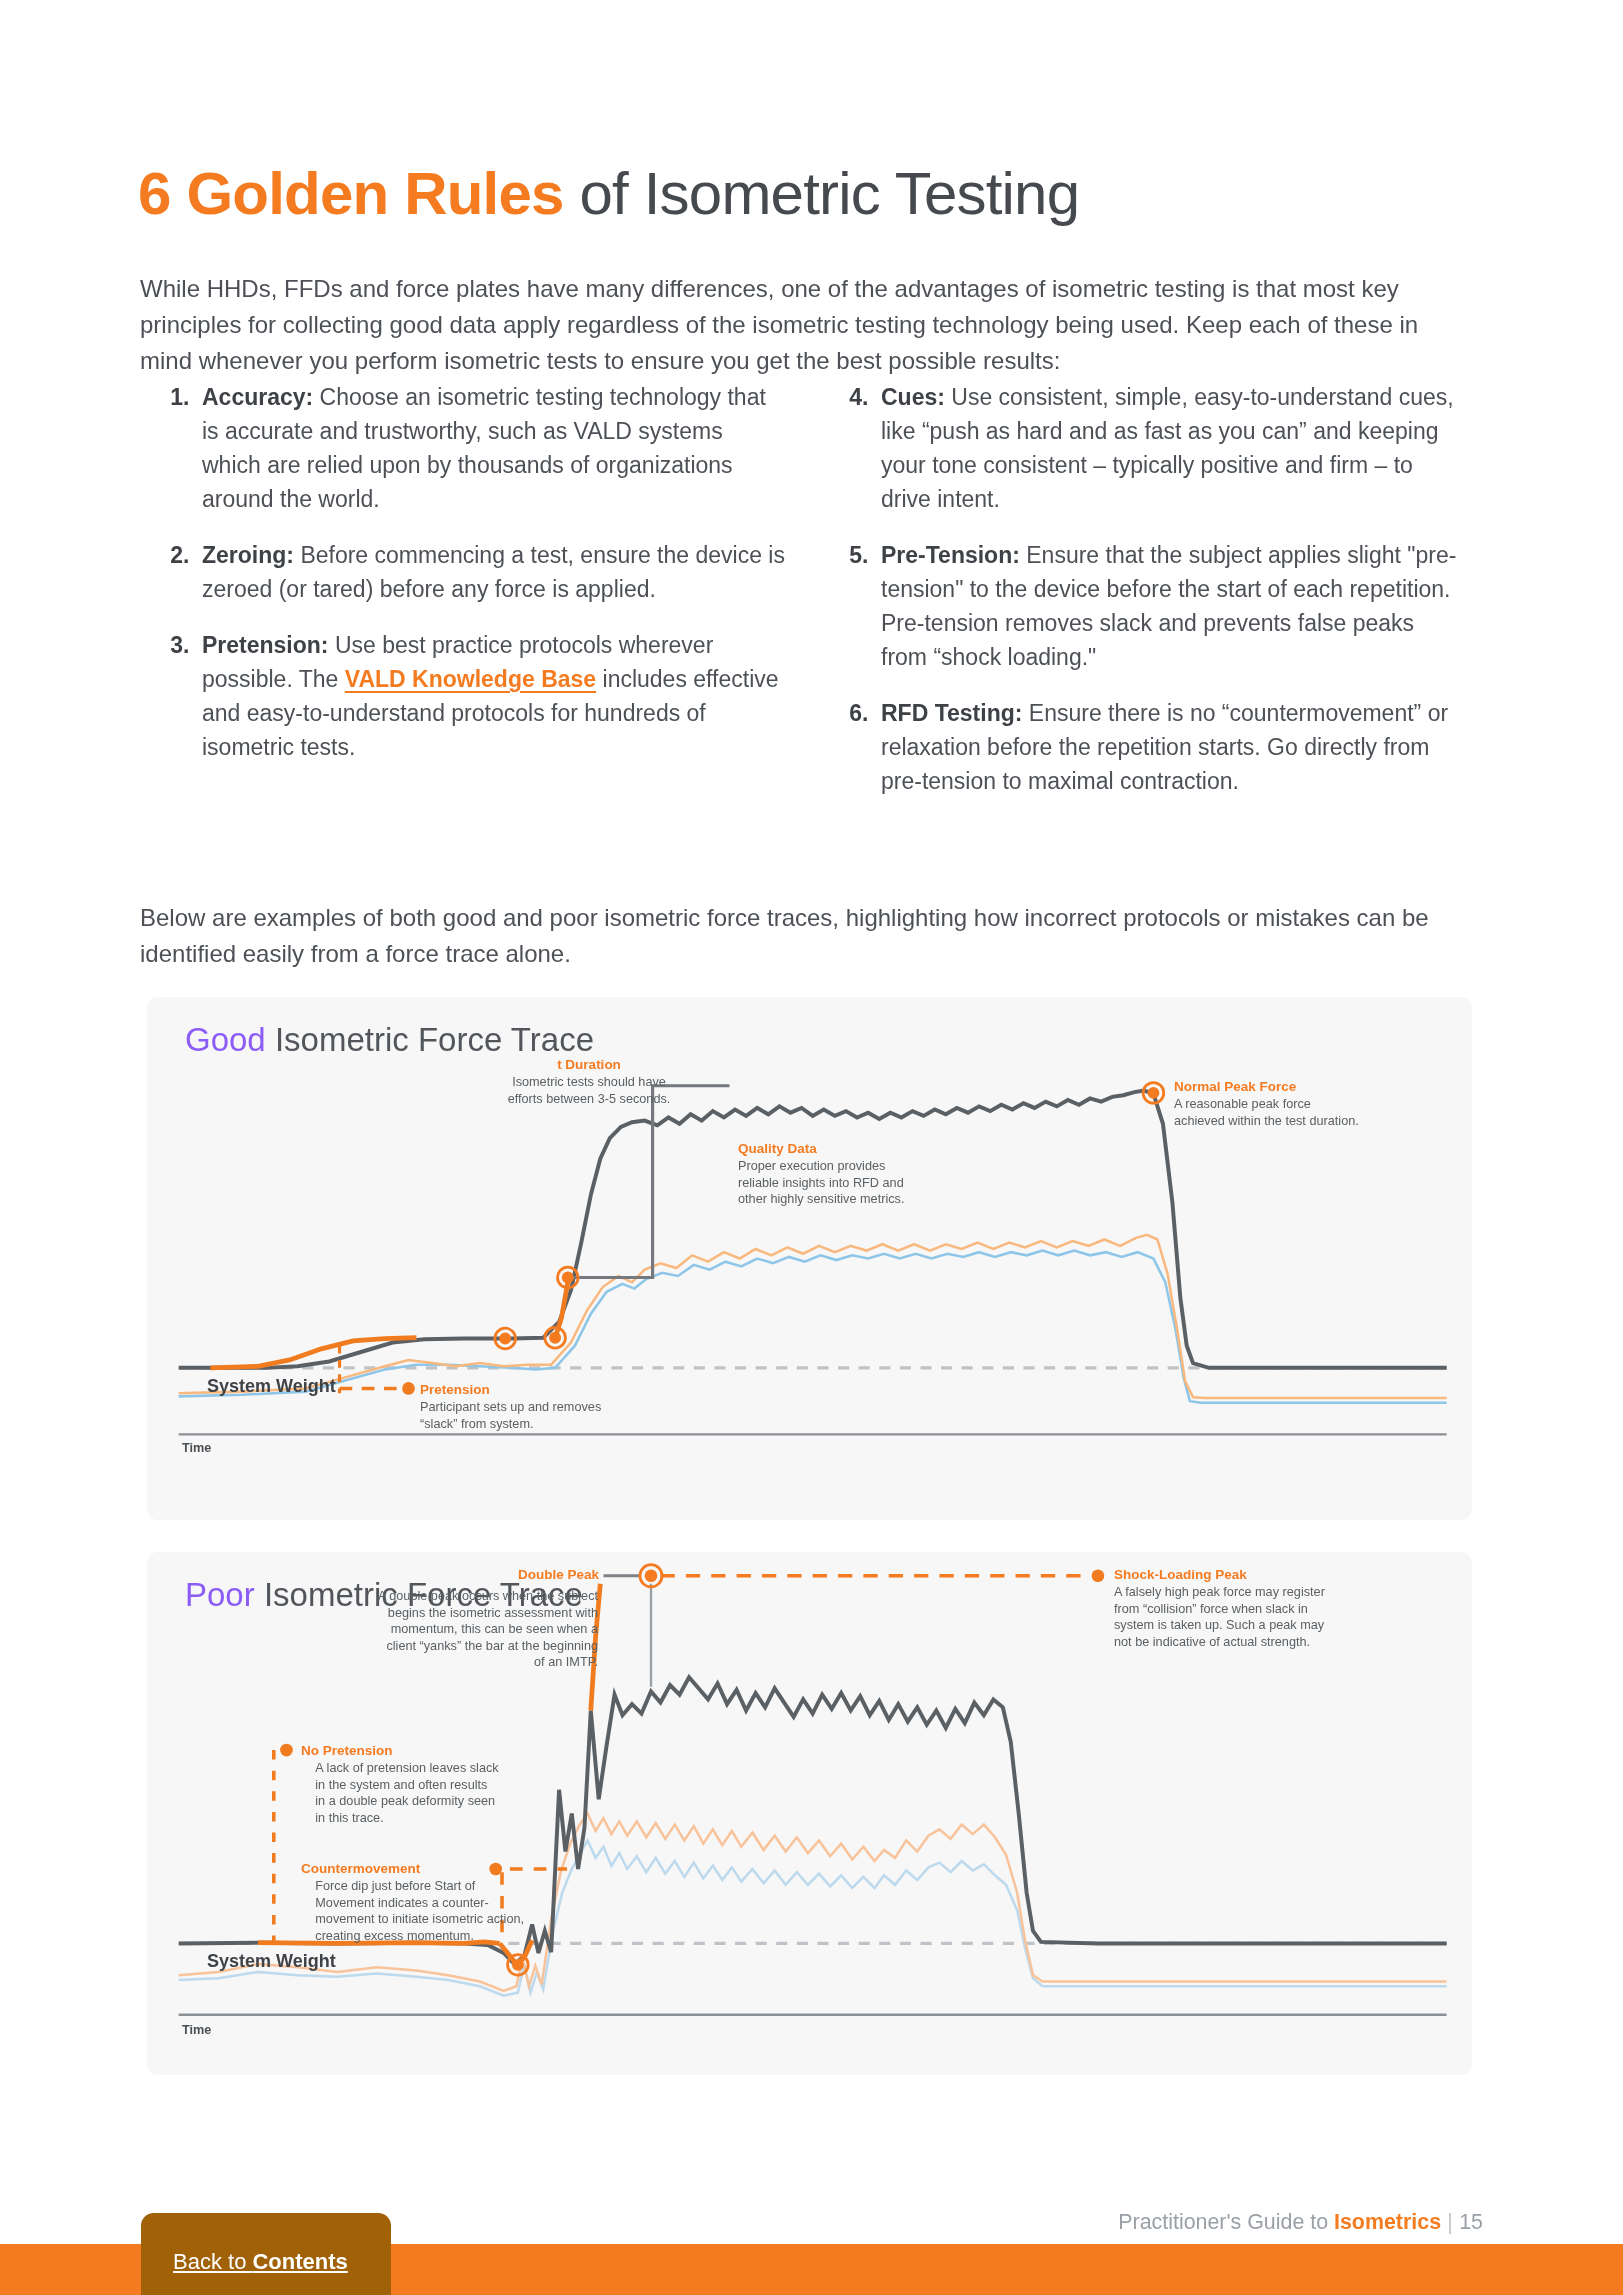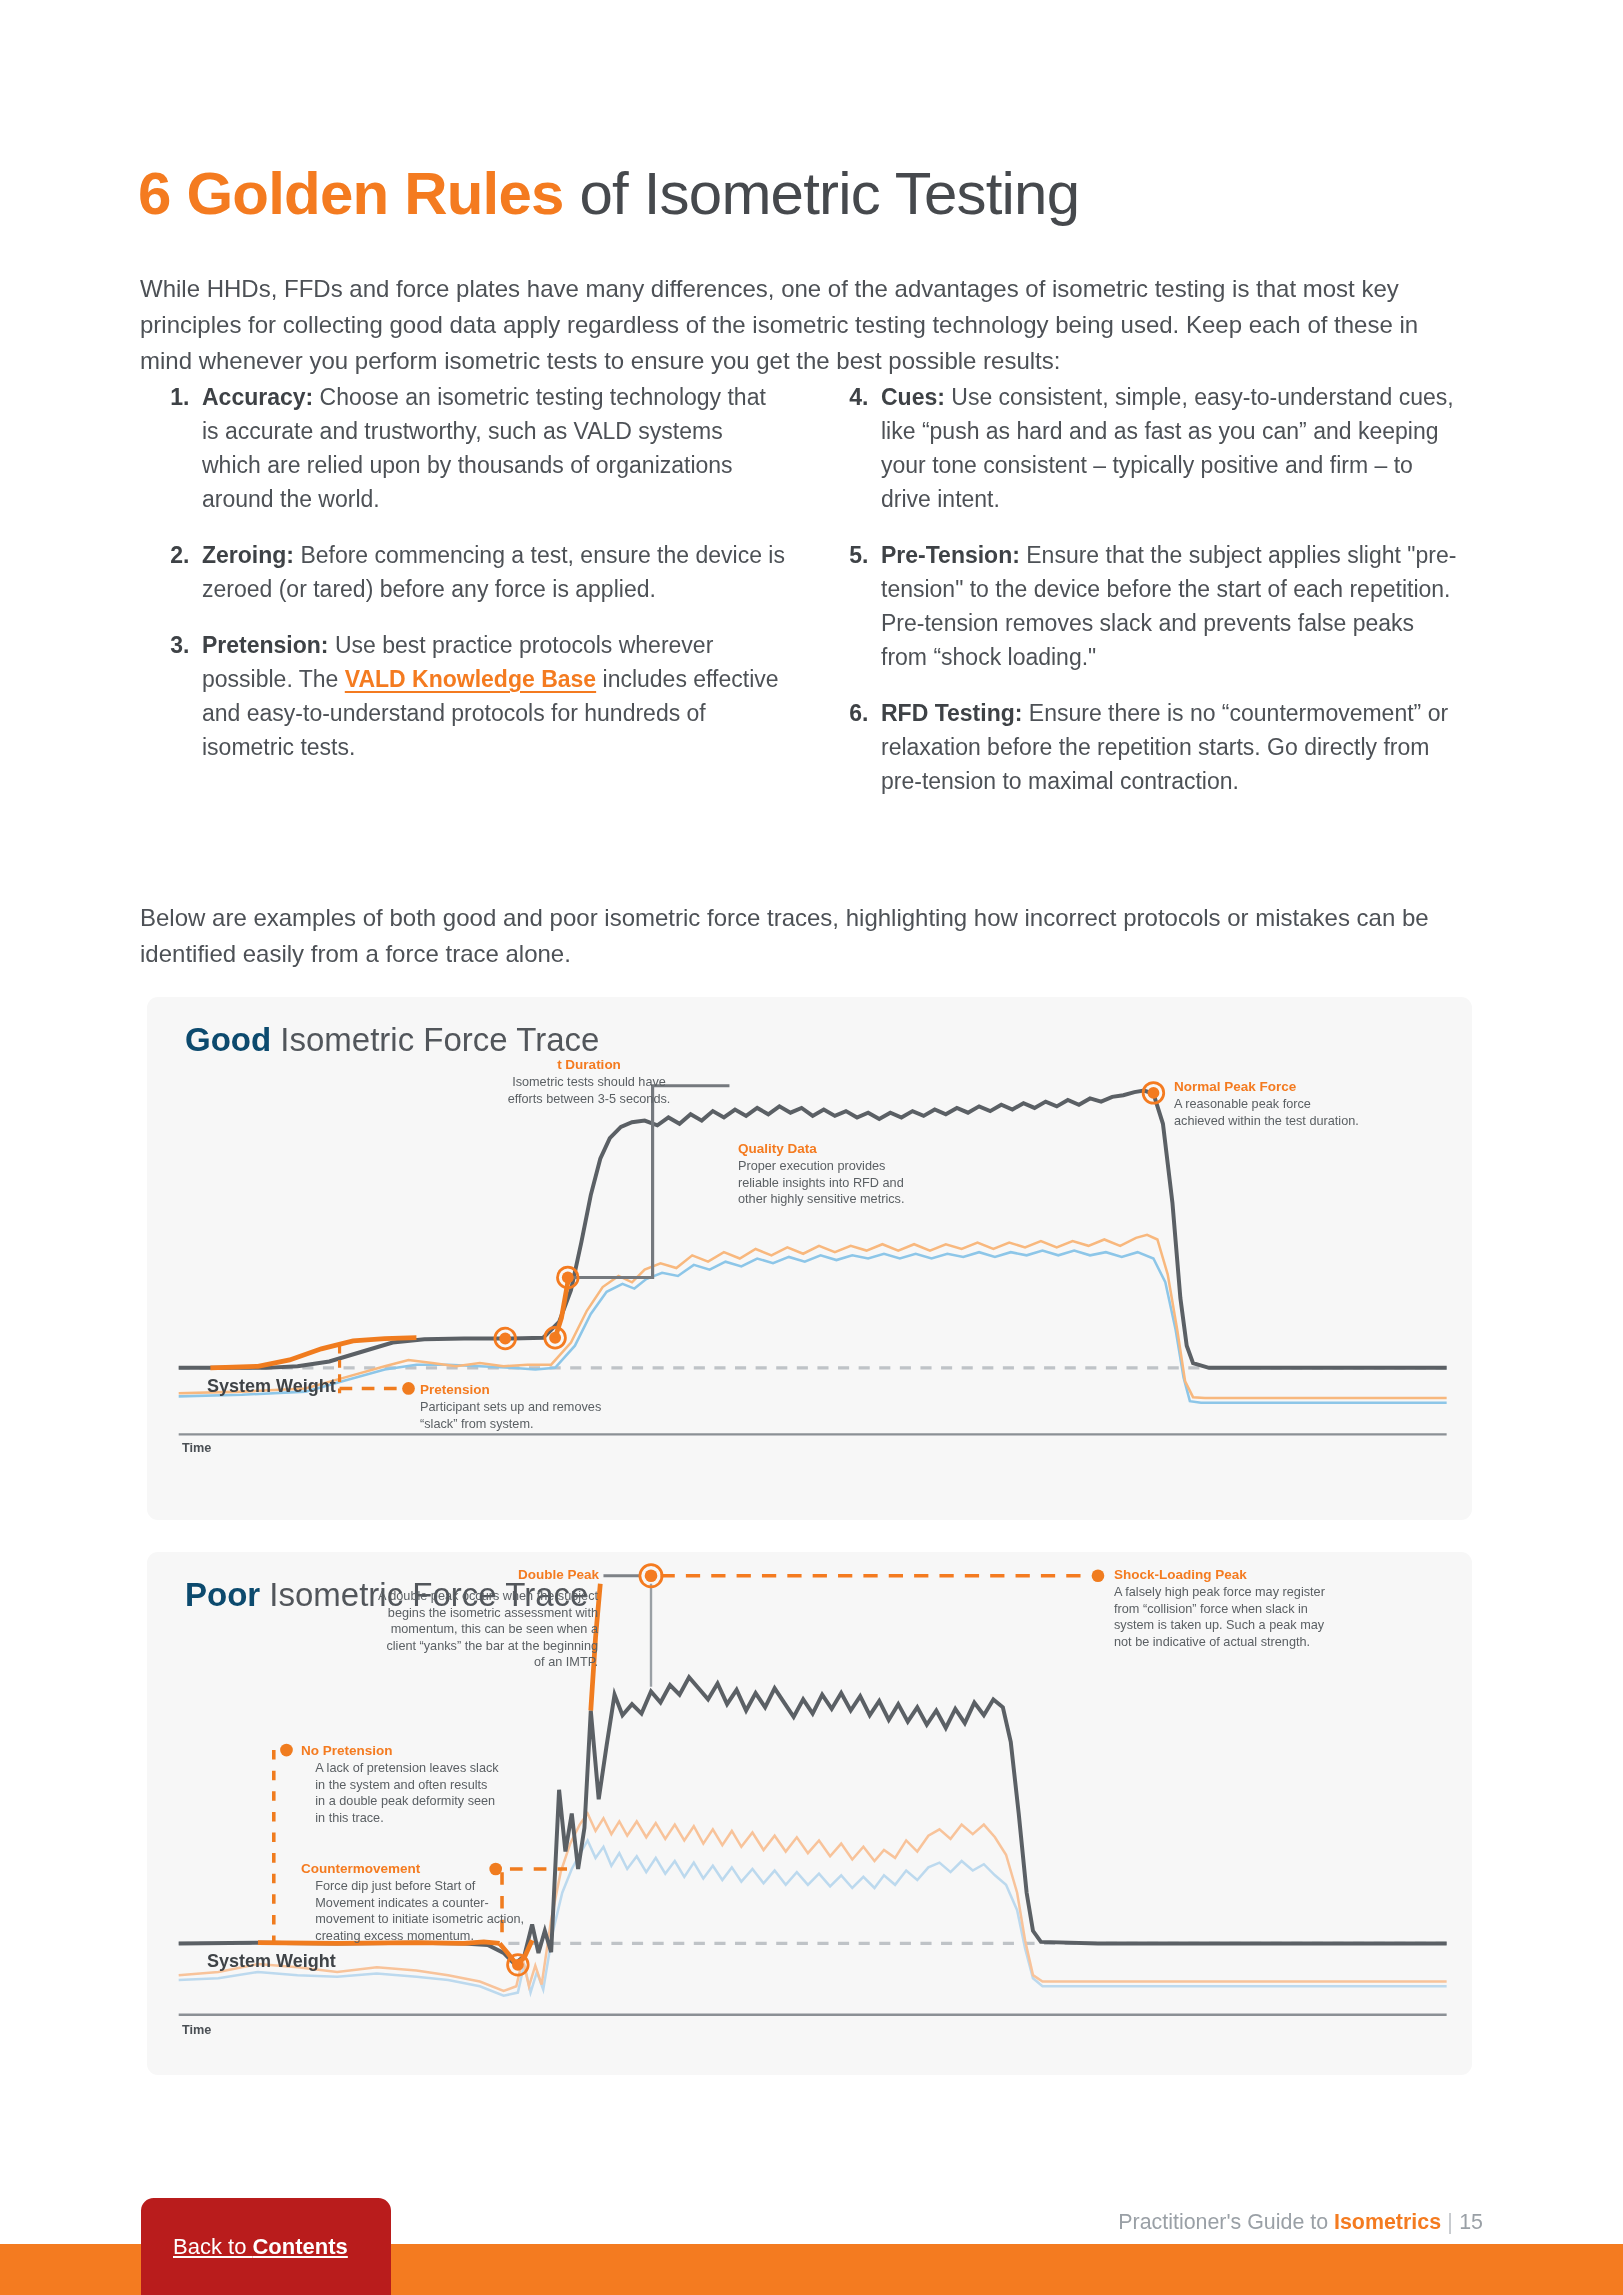--- a/index.html
+++ b/index.html
@@ -53,21 +53,21 @@
   .panel{
     position:absolute;left:147px;width:1325px;
     background:#f7f7f7;border-radius:11px;
   }
   #panel-good{top:997px;height:523px;}
   #panel-poor{top:1552px;height:523px;}
   .panel-title{
     position:absolute;left:38px;top:24px;
     font-size:33px;font-weight:400;color:#52565b;white-space:nowrap;
   }
-  .panel-title .hl{color:#0c4a6e;font-weight:700;}
+  .panel-title .hl{color:#8b5cf6;font-weight:400;}
   .chart-svg{position:absolute;left:0;top:0;width:100%;height:100%;}
 
   
   .anno{position:absolute;}
   .anno .head{
     font-size:13.5px;font-weight:700;color:#f47b20;line-height:18px;white-space:nowrap;
   }
   .anno .desc{
     font-size:12.7px;color:#5b6064;line-height:16.6px;
   }
@@ -79,22 +79,22 @@
   }
   .sysw{
     position:absolute;font-size:18px;font-weight:700;color:#3f4347;
   }
 
   
   .footer-bar{
     position:absolute;left:0;bottom:0;width:1623px;height:51px;background:#f47b20;
   }
   .back-btn{
-    position:absolute;left:141px;bottom:0px;width:250px;height:97px;
-    background:#b91c1c;border-radius:12.7px 12.7px 0 0;
+    position:absolute;left:141px;bottom:0px;width:250px;height:82px;
+    background:#a16207;border-radius:12.7px 12.7px 0 0;
     color:#ffffff;font-size:22px;line-height:97px;
     padding-left:32px;box-sizing:border-box;white-space:nowrap;
   }
   .back-btn b{font-weight:700;}
   .footer-right{
     position:absolute;right:140px;bottom:60px;
     font-size:21.4px;color:#9aa0a6;white-space:nowrap;
   }
   .footer-right .hl{color:#f47b20;font-weight:700;}
   .footer-right .sep{color:#c2c6ca;padding:0 6.3px;}

